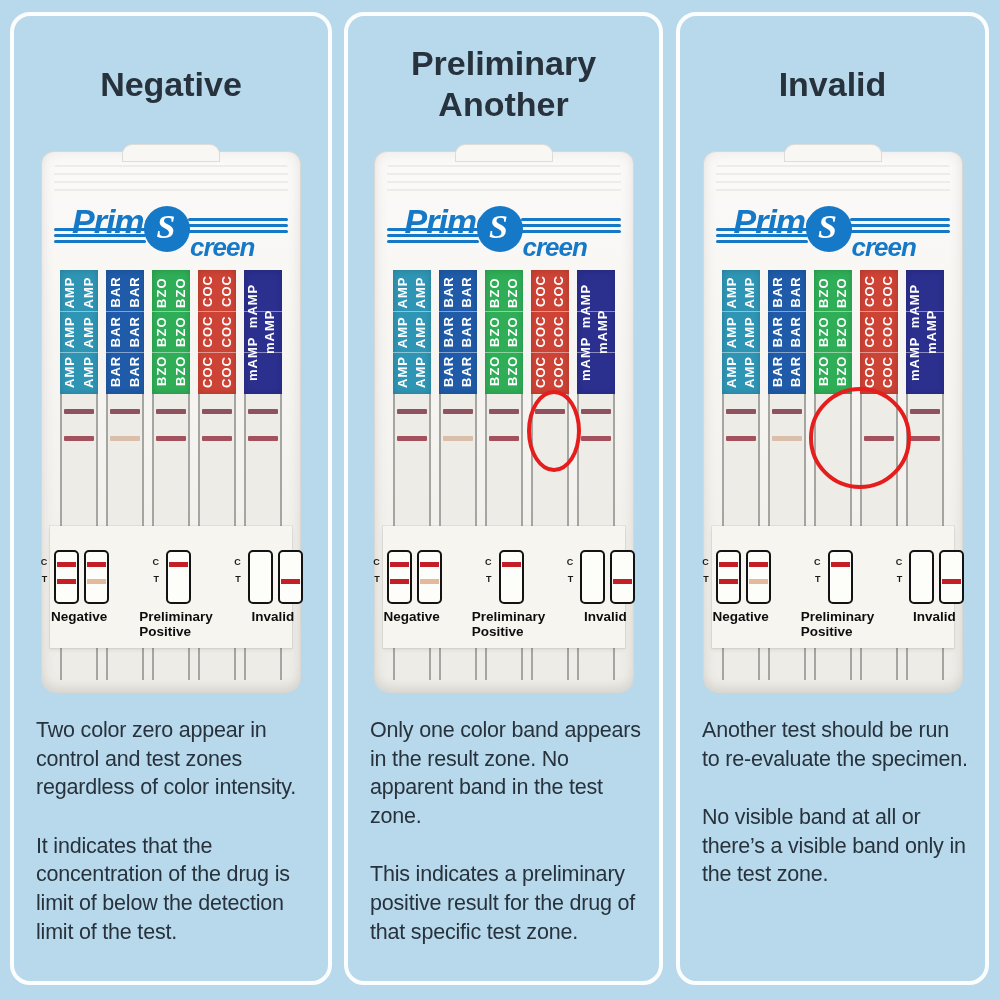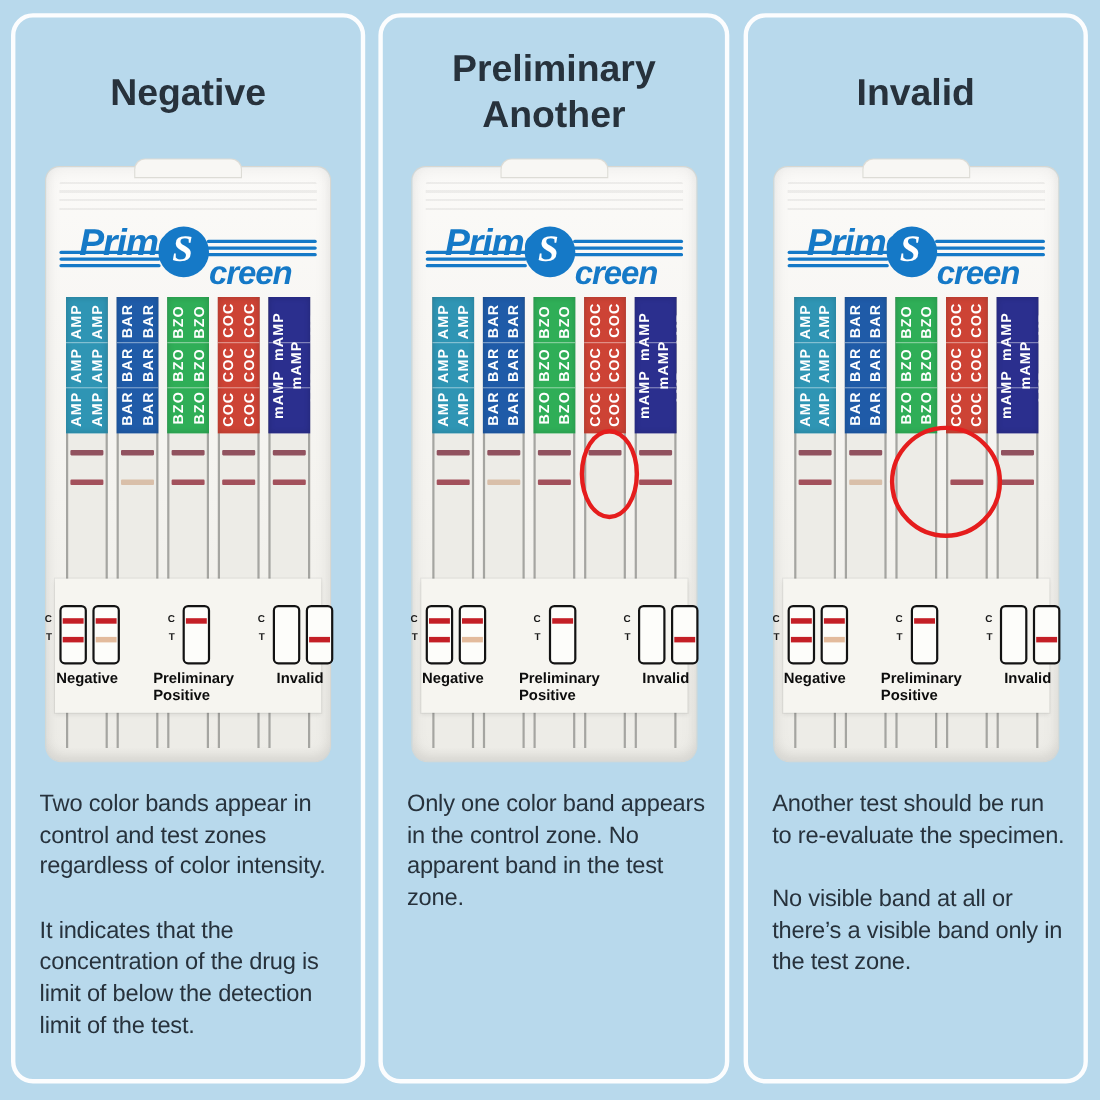--- a/index.html
+++ b/index.html
@@ -21,21 +21,21 @@
           border-radius:12px 12px 14px 14px;
           box-shadow:0 0 0 1px #d8d7d1, inset 0 0 16px rgba(0,0,0,.07), inset 0 -6px 10px rgba(0,0,0,.05);}
   .device-tab{position:absolute;top:-7px;left:50%;transform:translateX(-50%);width:96px;height:16px;
           background:#f8f7f4;border-radius:9px 9px 0 0;box-shadow:0 0 0 1px #dddcd6;}
   .device-ridges{position:absolute;top:13px;left:12px;right:12px;height:32px;border-radius:3px;
           background:repeating-linear-gradient(180deg, rgba(0,0,0,.055) 0 2px, transparent 2px 8px);}
 
   
   .logo{position:absolute;top:50px;left:0;right:0;height:68px;color:var(--brand,#1579c7);}
   .logo-prime{position:absolute;left:30px;top:0;font-size:34px;font-weight:700;font-style:italic;letter-spacing:-1px;}
-  .logo-creen{position:absolute;left:148px;top:30px;font-size:30px;font-weight:700;font-style:italic;letter-spacing:-1px;}
+  .logo-creen{position:absolute;left:148px;top:30px;font-size:26px;font-weight:700;font-style:italic;letter-spacing:-1px;}
   .logo-circle{position:absolute;left:102px;top:4px;width:46px;height:46px;border-radius:50%;
                background:var(--brand,#1579c7);display:flex;align-items:center;justify-content:center;}
   .logo-s{color:#fff;font-family:"Liberation Serif",serif;font-style:italic;font-weight:700;font-size:34px;line-height:1;transform:translate(-1px,-2px);}
   .logo-line{position:absolute;height:3px;background:var(--brand,#1579c7);border-radius:2px;}
   .logo-line.l1{left:12px;width:92px;top:26px;}
   .logo-line.l2{left:12px;width:92px;top:32px;}
   .logo-line.l3{left:12px;width:92px;top:38px;}
   .logo-line.l4{left:146px;width:100px;top:16px;}
   .logo-line.l5{left:146px;width:100px;top:22px;}
   .logo-line.l6{left:146px;width:100px;top:28px;}
@@ -198,21 +198,21 @@
                 </div>
               </div>
               <div class="legend-caption">
                 <div class="cap-line">Invalid</div>
               </div>
             </div>
           </div>
         </div>
       </div>
       <div class="panel-text">
-        <p class="para">Two color bands appear in control and test zones regardless of color intensity.</p>
+        <p class="para">Two color zero appear in control and test zones regardless of color intensity.</p>
         <p class="para">It indicates that the concentration of the drug is limit of below the detection limit of the test.</p>
       </div>
     </section>
     <section class="panel">
       <h2 class="panel-title">
         <span class="title-text">Preliminary Another</span>
       </h2>
       <div class="device">
         <div class="device-tab"></div>
         <div class="device-ridges"></div>
@@ -319,21 +319,22 @@
               </div>
               <div class="legend-caption">
                 <div class="cap-line">Invalid</div>
               </div>
             </div>
           </div>
         </div>
         <div class="annot annot-ellipse"></div>
       </div>
       <div class="panel-text">
-        <p class="para">Only one color band appears in the control zone. No apparent band in the test zone.</p>
+        <p class="para">Only one color band appears in the result zone. No apparent band in the test zone.</p>
+        <p class="para">This indicates a preliminary positive result for the drug of that specific test zone.</p>
       </div>
     </section>
     <section class="panel">
       <h2 class="panel-title">
         <span class="title-text">Invalid</span>
       </h2>
       <div class="device">
         <div class="device-tab"></div>
         <div class="device-ridges"></div>
         <div class="logo">

